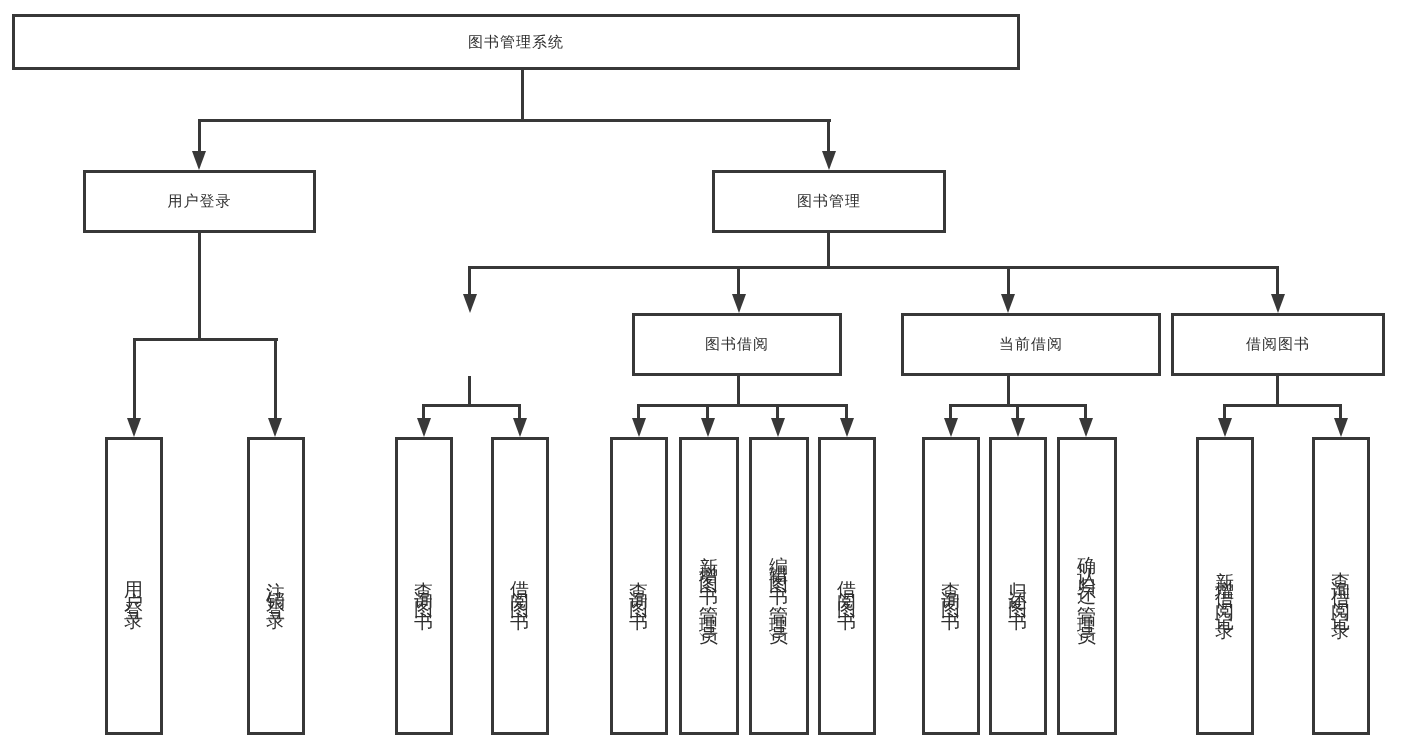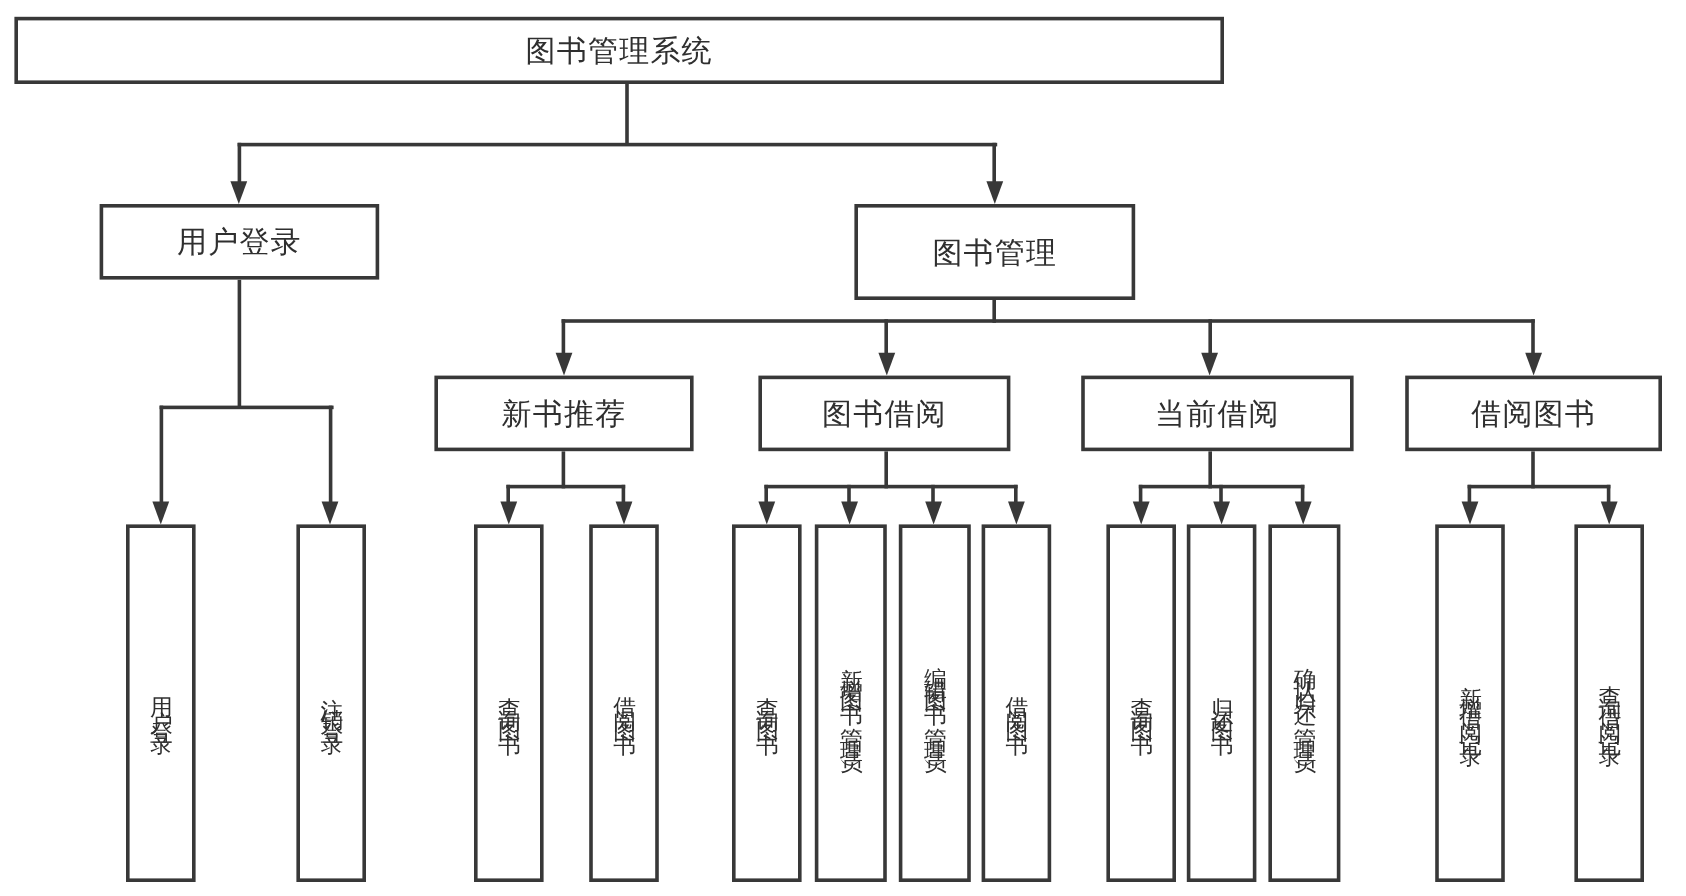--- a/index.html
+++ b/index.html
@@ -20,21 +20,21 @@
     background: #ffffff;
     border: 3px solid #383838;
     box-sizing: border-box;
     display: flex;
     align-items: center;
     justify-content: center;
     color: #2f2f2f;
     z-index: 2;
   }
   .hbox span {
-    font-size: 25px;
+    font-size: 15px;
     letter-spacing: 1px;
     white-space: nowrap;
   }
   .vbox span {
     writing-mode: vertical-rl;
     text-orientation: mixed;
     font-size: 19px;
     line-height: 1.0;
     letter-spacing: 10px;
   }
@@ -76,21 +76,21 @@
   <div class="line" style="left:198px; top:119px; width:633px; height:3px;"></div>
 
   <div class="line" style="left:198px; top:119px; width:3px; height:36px;"></div>
   <div class="arrow" style="left:192px; top:151px;"></div>
   <div class="line" style="left:827px; top:119px; width:3px; height:36px;"></div>
   <div class="arrow" style="left:822px; top:151px;"></div>
 
   <div class="box hbox" style="left:83px; top:170px; width:233px; height:63px;">
     <span>用户登录</span>
   </div>
-  <div class="box hbox" style="left:712px; top:170px; width:234px; height:80px;">
+  <div class="box hbox" style="left:712px; top:170px; width:234px; height:63px;">
     <span>图书管理</span>
   </div>
 
   <div class="line" style="left:198px; top:233px; width:3px; height:107px;"></div>
   <div class="line" style="left:133px; top:338px; width:145px; height:3px;"></div>
   <div class="line" style="left:133px; top:338px; width:3px; height:83px;"></div>
   <div class="arrow" style="left:127px; top:418px;"></div>
   <div class="line" style="left:274px; top:338px; width:3px; height:83px;"></div>
   <div class="arrow" style="left:268px; top:418px;"></div>
 
@@ -98,27 +98,24 @@
   <div class="line" style="left:468px; top:266px; width:811px; height:3px;"></div>
   <div class="line" style="left:468px; top:266px; width:3px; height:31px;"></div>
   <div class="arrow" style="left:463px; top:294px;"></div>
   <div class="line" style="left:737px; top:266px; width:3px; height:31px;"></div>
   <div class="arrow" style="left:732px; top:294px;"></div>
   <div class="line" style="left:1007px; top:266px; width:3px; height:31px;"></div>
   <div class="arrow" style="left:1001px; top:294px;"></div>
   <div class="line" style="left:1276px; top:266px; width:3px; height:31px;"></div>
   <div class="arrow" style="left:1271px; top:294px;"></div>
 
-  <div class="box hbox" style="left:362px; top:313px; width:216px; height:63px;">
-    <span>新书推荐</span>
-  </div>
   <div class="box hbox" style="left:632px; top:313px; width:210px; height:63px;">
     <span>图书借阅</span>
   </div>
-  <div class="box hbox" style="left:901px; top:313px; width:227px; height:63px;">
+  <div class="box hbox" style="left:901px; top:313px; width:260px; height:63px;">
     <span>当前借阅</span>
   </div>
   <div class="box hbox" style="left:1171px; top:313px; width:214px; height:63px;">
     <span>借阅图书</span>
   </div>
 
   <div class="line" style="left:468px; top:376px; width:3px; height:31px;"></div>
   <div class="line" style="left:737px; top:376px; width:3px; height:31px;"></div>
   <div class="line" style="left:1007px; top:376px; width:3px; height:31px;"></div>
   <div class="line" style="left:1276px; top:376px; width:3px; height:31px;"></div>

